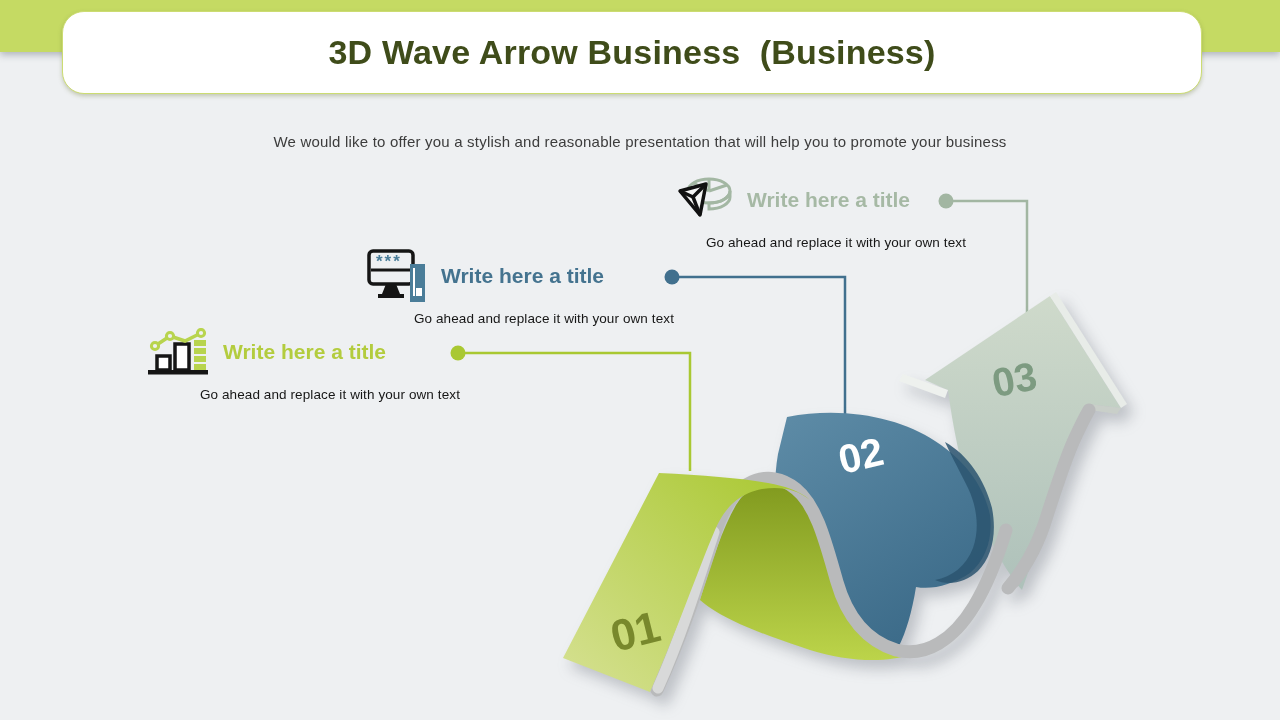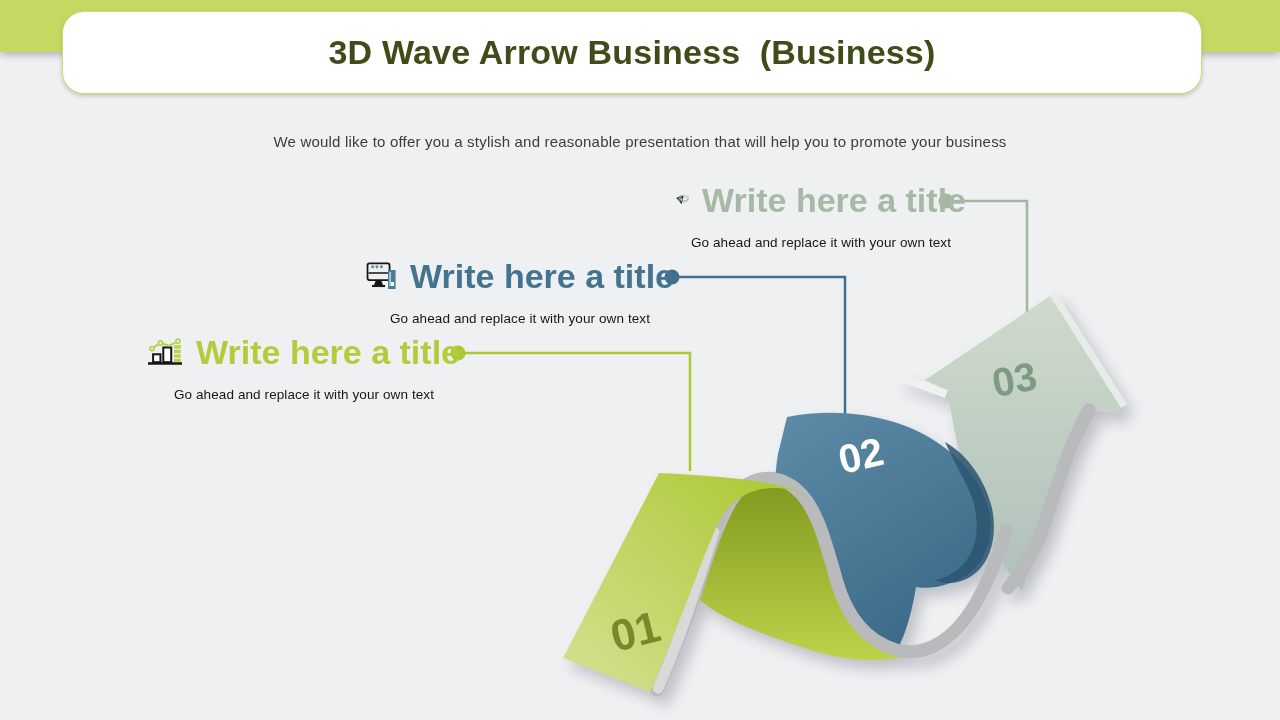--- a/index.html
+++ b/index.html
@@ -25,22 +25,22 @@
   .title-card .t-light{font-weight:700;}
   .subtitle{
     position:absolute;left:0;top:133px;width:1280px;text-align:center;
     font-size:15px;color:#3c3c3c;letter-spacing:.2px;
   }
   svg.scene{position:absolute;left:0;top:0;}
   .wave-group{filter:drop-shadow(7px 9px 7px rgba(95,100,112,.33));}
   
   .step{position:absolute;}
   .step-row{display:flex;align-items:center;gap:13px;height:56px;}
-  .step-title{font-weight:700;font-size:34px;white-space:nowrap;}
-  .step-desc{font-size:13.5px;color:#161616;text-align:center;margin-top:7px;letter-spacing:.1px;}
+  .step-title{font-weight:700;font-size:21px;white-space:nowrap;}
+  .step-desc{font-size:13.5px;color:#161616;text-align:right;margin-top:7px;letter-spacing:.1px;}
   #step1{left:148px;top:324px;width:312px;}
   #step2{left:366px;top:248px;width:308px;}
   #step3{left:676px;top:172px;width:290px;}
   #step1 .step-title{color:#b3cc3e;}
   #step2 .step-title{color:#44738f;}
   #step3 .step-title{color:#a6b9a5;}
   .num{font-weight:700;font-family:"Liberation Sans","DejaVu Sans",sans-serif;}
 </style>
 </head>
 <body>

